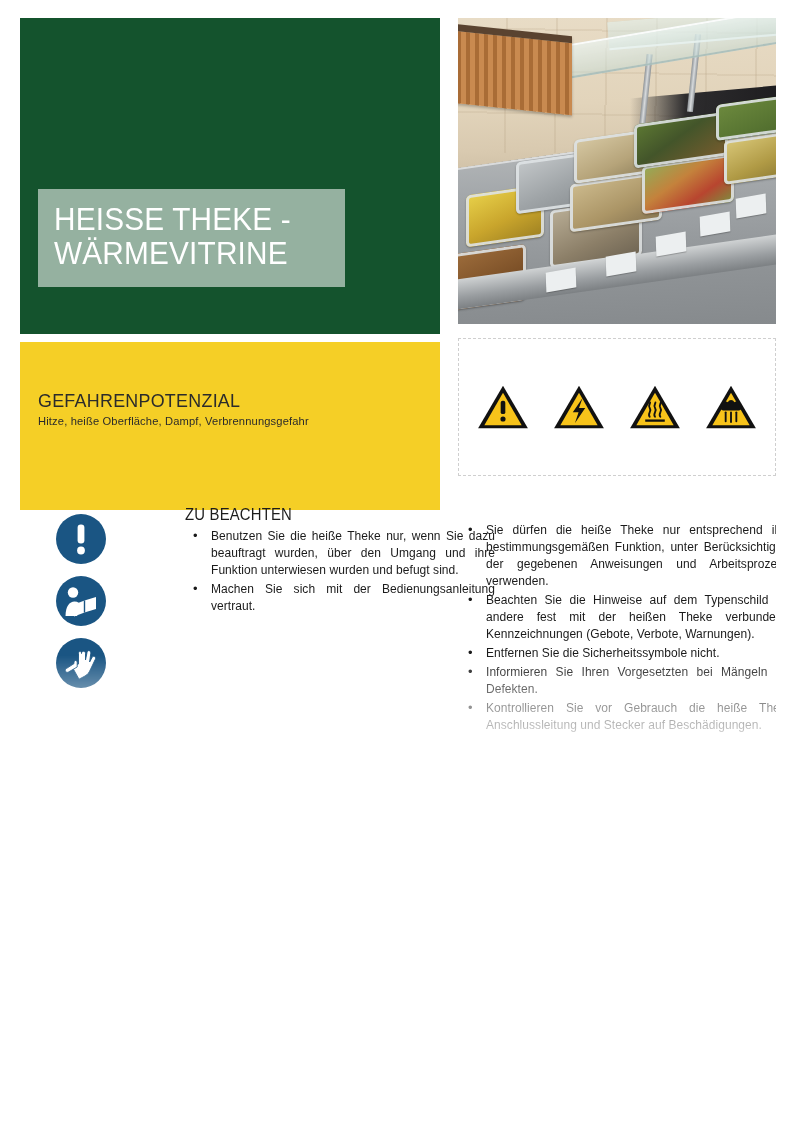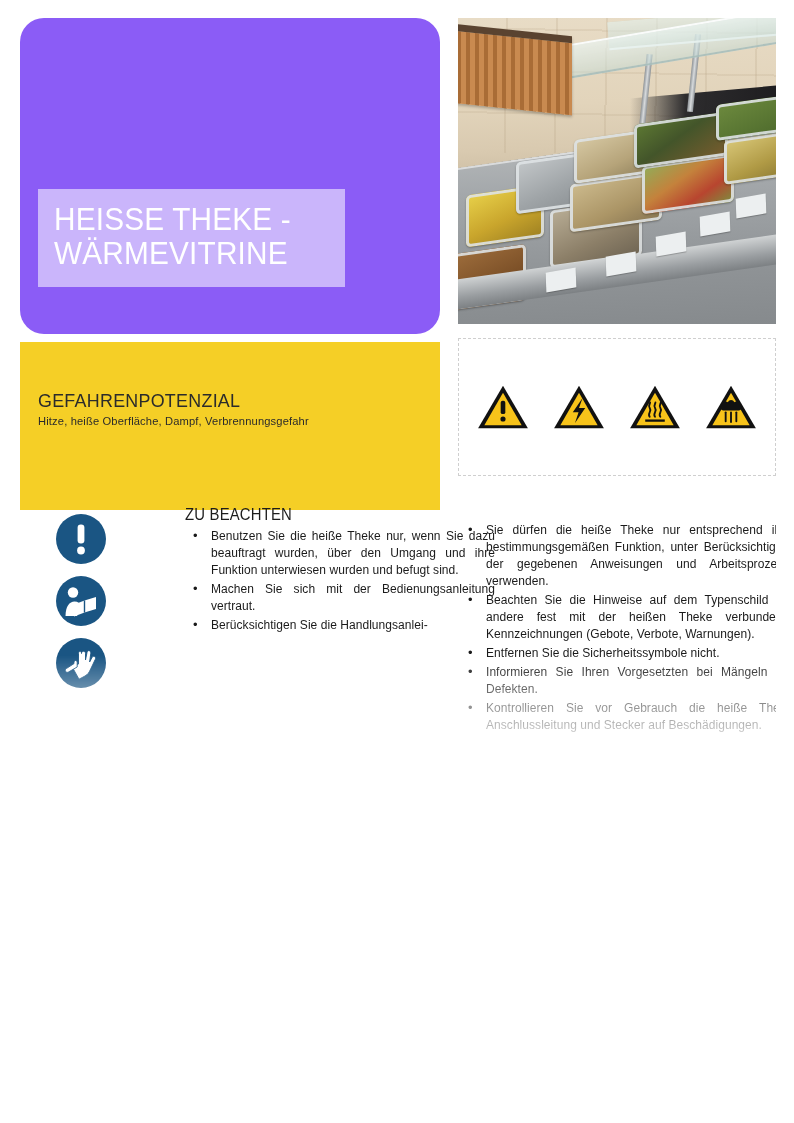--- a/index.html
+++ b/index.html
@@ -8,22 +8,21 @@
     background:#ffffff;
     font-family:"Liberation Sans", sans-serif;
     -webkit-font-smoothing:antialiased;
     overflow:hidden;
   }
   .page{position:relative;width:794px;height:1123px;}
 
   
   .hero{
     position:absolute;left:20px;top:18px;width:420px;height:316px;
-    background:#8b5cf6;
-    border-radius:24px;
+    background:#14532d;
   }
   .hero-title-box{
     position:absolute;left:18px;bottom:47px;right:95px;
     background:rgba(255,255,255,0.55);
     padding:14px 16px 16px 16px;
   }
   .hero-title{
     font-family:"Liberation Sans", sans-serif;
     font-size:31px;line-height:1.09;
     color:#ffffff;font-weight:400;
@@ -267,21 +266,20 @@
         <path d="M20,26.5 C20,23.8 23.2,23.8 23.2,26.5 L23.2,31 L14.5,36 C12,37.4 9.9,34.2 12.3,32.6 L20,27.6 Z" fill="#ffffff" stroke="#1a5583" stroke-width="0.9"></path>
       </svg>
 
     </div>
 
     <div class="col col-left">
       <div class="section-heading">ZU BEACHTEN</div>
       <ul class="items">
         <li>Benutzen Sie die heiße Theke nur, wenn Sie dazu beauftragt wurden, über den Umgang und ihre Funktion unterwiesen wurden und befugt sind.</li>
         <li>Machen Sie sich mit der Bedienungsanleitung vertraut.</li>
-        <li>Berücksichtigen Sie die Handlungsanlei-</li>
       </ul>
     </div>
 
     <div class="col col-right">
       <div class="spacer-top"></div>
       <ul class="items">
         <li>Sie dürfen die heiße Theke nur entsprechend ihrer bestimmungsgemäßen Funktion, unter Berücksichtigung der gegebenen Anweisungen und Arbeitsprozesse verwenden.</li>
         <li>Beachten Sie die Hinweise auf dem Typenschild und andere fest mit der heißen Theke verbundenen Kennzeichnungen (Gebote, Verbote, Warnungen).</li>
         <li>Entfernen Sie die Sicherheitssymbole nicht.</li>
         <li>Informieren Sie Ihren Vorgesetzten bei Mängeln und Defekten.</li>

